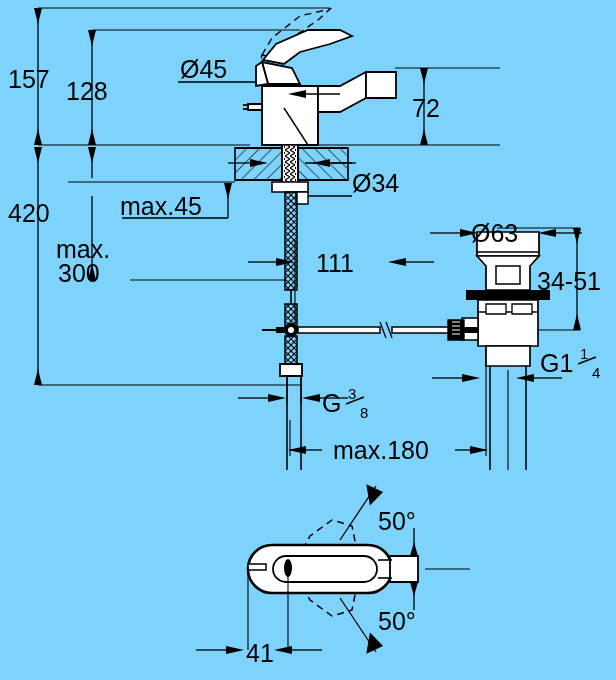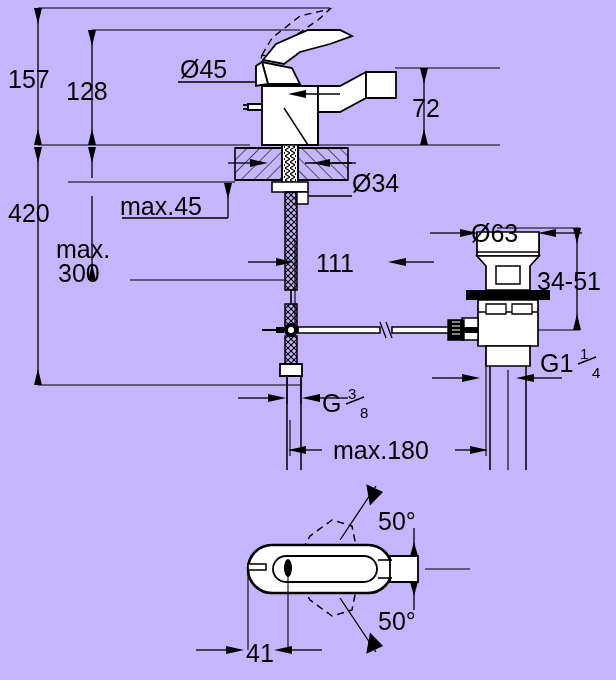--- a/index.html
+++ b/index.html
@@ -1,17 +1,17 @@
 <!DOCTYPE html>
 <html><head>
 <meta charset="utf-8">
 <style>
   html,body{margin:0;padding:0;background:#ffffff;}
   body{width:616px;height:680px;font-family:"Liberation Sans",sans-serif;color:#000;}
-  #stage{position:relative;width:616px;height:680px;overflow:hidden;background:#c4b5fd;}
+  #stage{position:relative;width:616px;height:680px;overflow:hidden;background:#7dd3fc;}
   svg{display:block;}
   .dimtext{font-family:"Liberation Sans",sans-serif;font-size:25px;fill:#000;}
   .dimtext-sm{font-family:"Liberation Sans",sans-serif;font-size:15px;fill:#000;}
 </style>
 </head>
 <body>
 
 <div id="stage">
 
 <svg width="616" height="680" viewBox="0 0 616 680" xmlns="http://www.w3.org/2000/svg">

